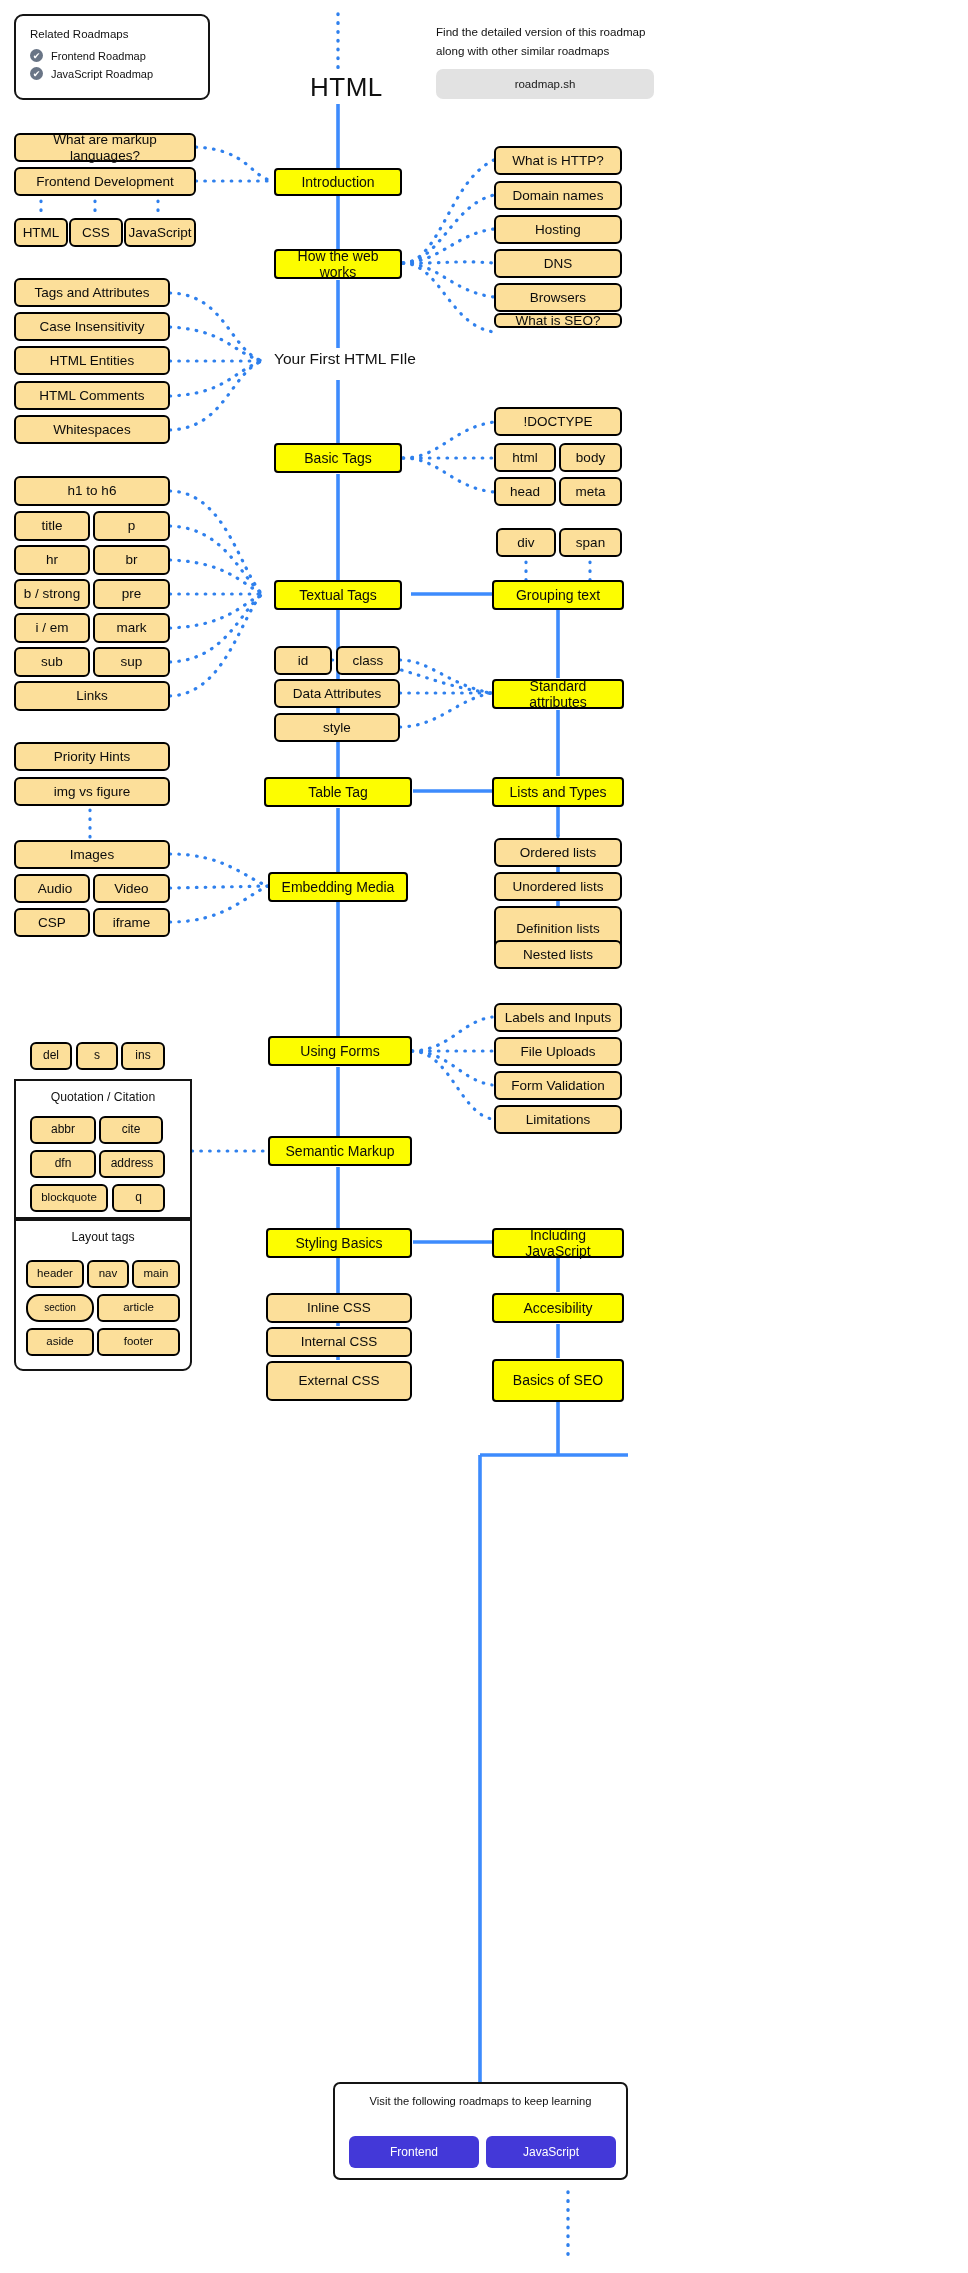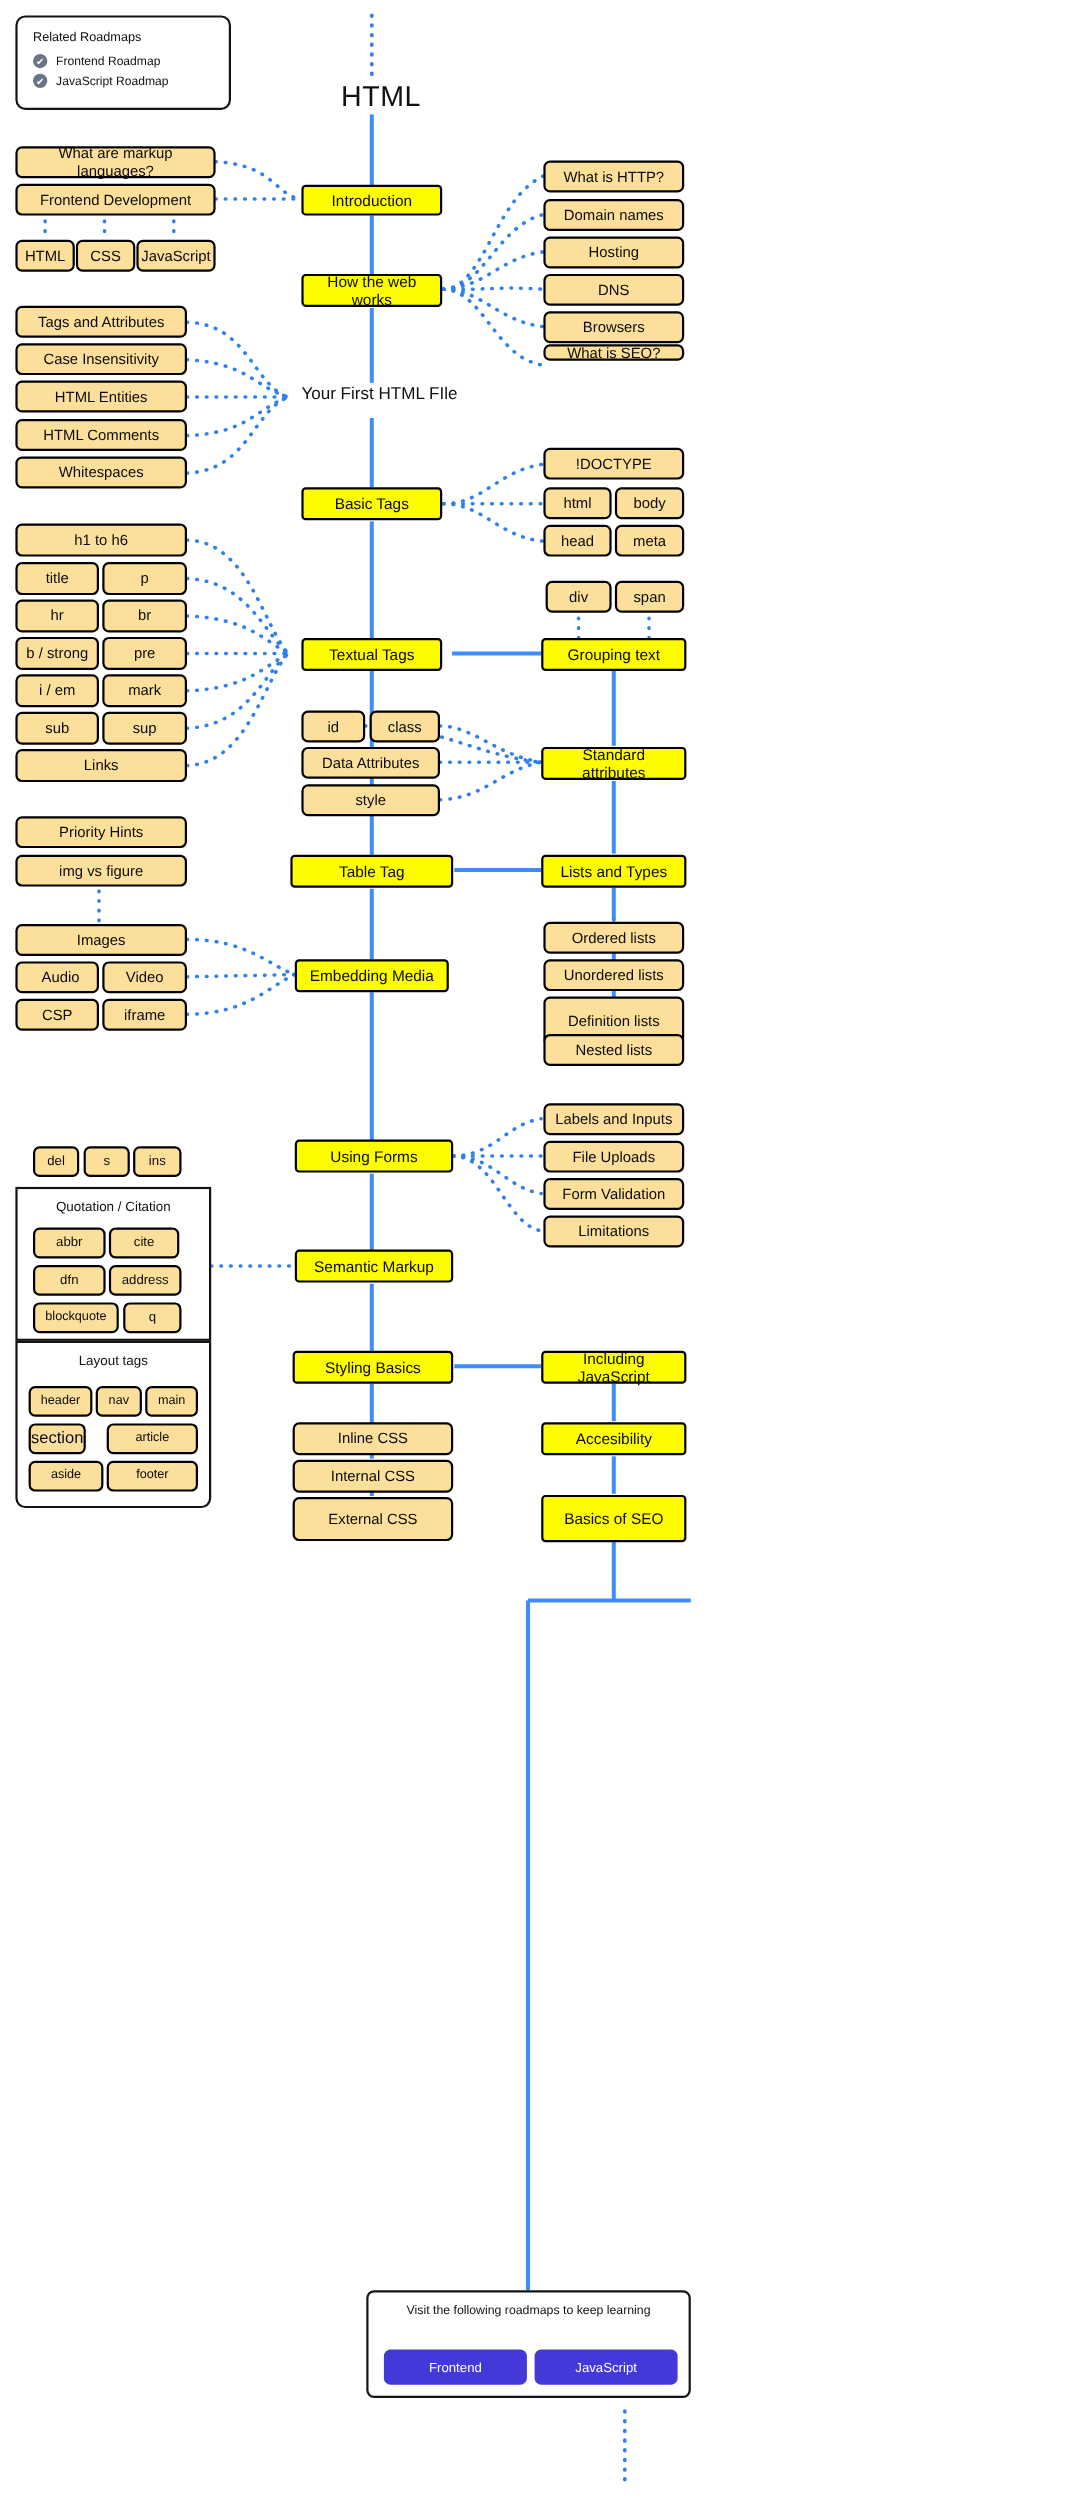--- a/index.html
+++ b/index.html
@@ -171,20 +171,24 @@
     <div class="ritem">
       <span class="chk">✔</span>
       <span>Frontend Roadmap</span>
     </div>
     <div class="ritem">
       <span class="chk">✔</span>
       <span>JavaScript Roadmap</span>
     </div>
   </div>
 
+  <div id="finddetail">
+    <div class="fd-text">Find the detailed version of this roadmap along with other similar roadmaps</div>
+    <div id="rmsh">roadmap.sh</div>
+  </div>
 
   <div class="plain" id="htmltitle">HTML</div>
 
   <div class="node prim" style="left:274px;top:168px;width:128px;height:28px;">Introduction</div>
   <div class="node prim" style="left:274px;top:249px;width:128px;height:30px;">How the web works</div>
   <div class="plain" style="left:274px;top:350px;font-size:15.5px;">Your First HTML FIle</div>
   <div class="node prim" style="left:274px;top:443px;width:128px;height:30px;">Basic Tags</div>
   <div class="node prim" style="left:274px;top:580px;width:128px;height:30px;">Textual Tags</div>
   <div class="node prim" style="left:264px;top:777px;width:148px;height:30px;">Table Tag</div>
   <div class="node prim" style="left:268px;top:872px;width:140px;height:30px;">Embedding Media</div>
@@ -272,21 +276,21 @@
   <div class="node tan" style="left:99px;top:1150px;width:66px;height:28px;font-size:12px;">address</div>
   <div class="node tan" style="left:30px;top:1184px;width:78px;height:28px;font-size:11.5px;">blockquote</div>
   <div class="node tan" style="left:112px;top:1184px;width:53px;height:28px;font-size:12px;">q</div>
 
   <div class="gpanel" style="left:14px;top:1219px;width:178px;height:152px;border-radius:0 0 9px 9px;">
     <div class="gp-head">Layout tags</div>
   </div>
   <div class="node tan" style="left:26px;top:1260px;width:58px;height:28px;font-size:11.5px;">header</div>
   <div class="node tan" style="left:87px;top:1260px;width:42px;height:28px;font-size:11.5px;">nav</div>
   <div class="node tan" style="left:132px;top:1260px;width:48px;height:28px;font-size:11.5px;">main</div>
-  <div class="node tan" style="left:26px;top:1294px;width:52px;height:28px;font-size:15px;">section</div>
+  <div class="node tan" style="left:26px;top:1294px;width:68px;height:28px;font-size:10px;border-radius:13px;">section</div>
   <div class="node tan" style="left:97px;top:1294px;width:83px;height:28px;font-size:11.5px;">article</div>
   <div class="node tan" style="left:26px;top:1328px;width:68px;height:28px;font-size:11.5px;">aside</div>
   <div class="node tan" style="left:97px;top:1328px;width:83px;height:28px;font-size:11.5px;">footer</div>
 
   <div class="node tan" style="left:266px;top:1293px;width:146px;height:30px;">Inline CSS</div>
   <div class="node tan" style="left:266px;top:1327px;width:146px;height:30px;">Internal CSS</div>
   <div class="node tan" style="left:266px;top:1361px;width:146px;height:40px;">External CSS</div>
 
   <div class="node prim" style="left:492px;top:1228px;width:132px;height:30px;">Including JavaScript</div>
   <div class="node prim" style="left:492px;top:1293px;width:132px;height:30px;">Accesibility</div>

